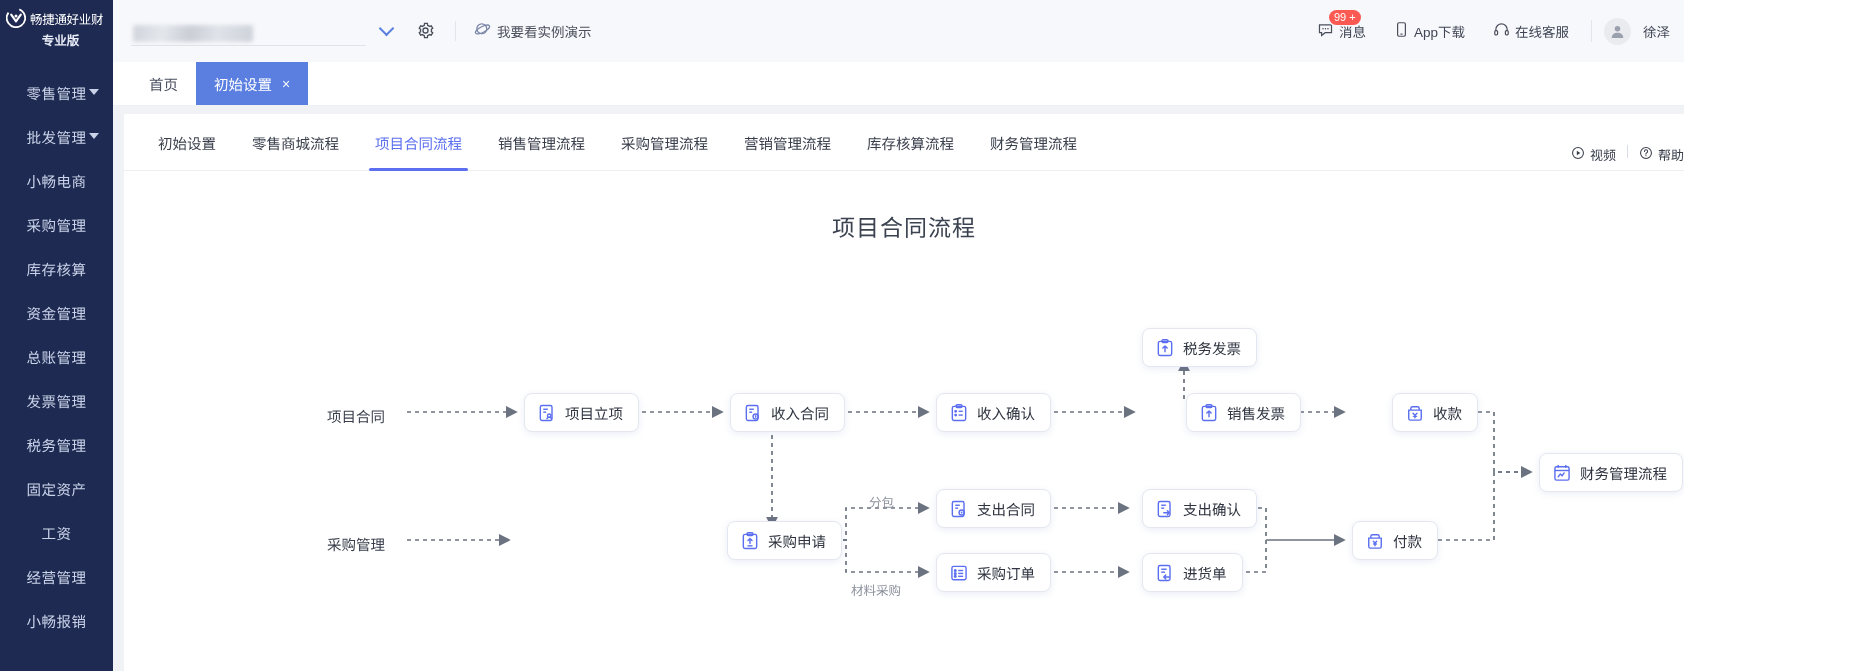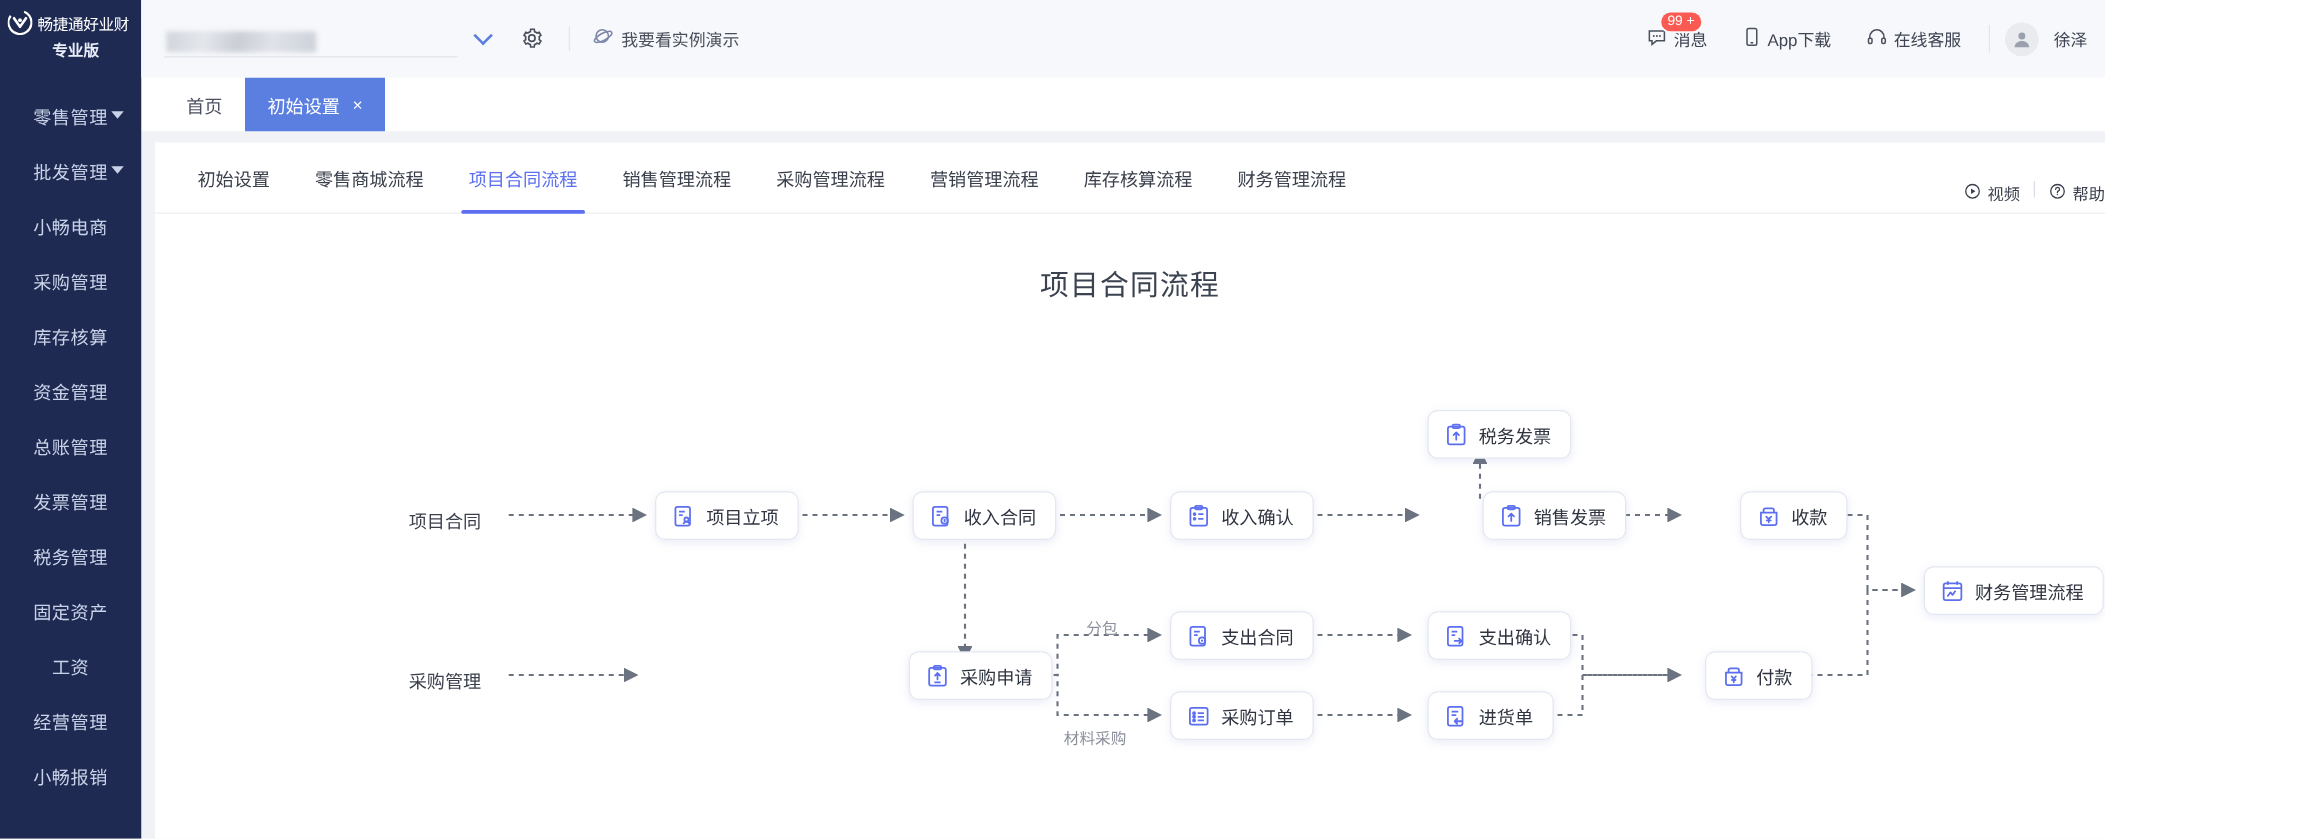--- a/index.html
+++ b/index.html
@@ -552,21 +552,21 @@
               <svg width="20" height="20" viewBox="0 0 24 24" fill="none" stroke="#5b6ff0" stroke-width="1.7">
                 <rect x="4" y="3" width="14" height="18" rx="2"></rect>
                 <line x1="7.5" y1="7.5" x2="14" y2="7.5"></line>
                   <line x1="7.5" y1="11" x2="12" y2="11"></line>
                 <path d="M17 16.8h-6.4M12.9 14.4l-2.4 2.4 2.4 2.4" stroke-linecap="round" stroke-linejoin="round"></path>
               </svg>
             </span>
             <span>进货单</span>
           </div>
 
-          <div class="node" style="left:1228px; top:268px;margin-left:12px;">
+          <div class="node" style="left:1228px; top:268px;">
             <span class="nicon">
               <svg width="20" height="20" viewBox="0 0 24 24" fill="none" stroke="#5b6ff0" stroke-width="1.7">
                 <path d="M4.5 8.5h15v10a2 2 0 0 1-2 2h-11a2 2 0 0 1-2-2z"></path>
                 <path d="M7 8.5V6.2a1.8 1.8 0 0 1 1.8-1.8h6.4A1.8 1.8 0 0 1 17 6.2v2.3"></path>
                 <path d="M10 12.2l2 2.2 2-2.2M12 14.4v3.4M10.3 15.6h3.4" stroke-linecap="round"></path>
               </svg>
             </span>
             <span>付款</span>
           </div>
 

